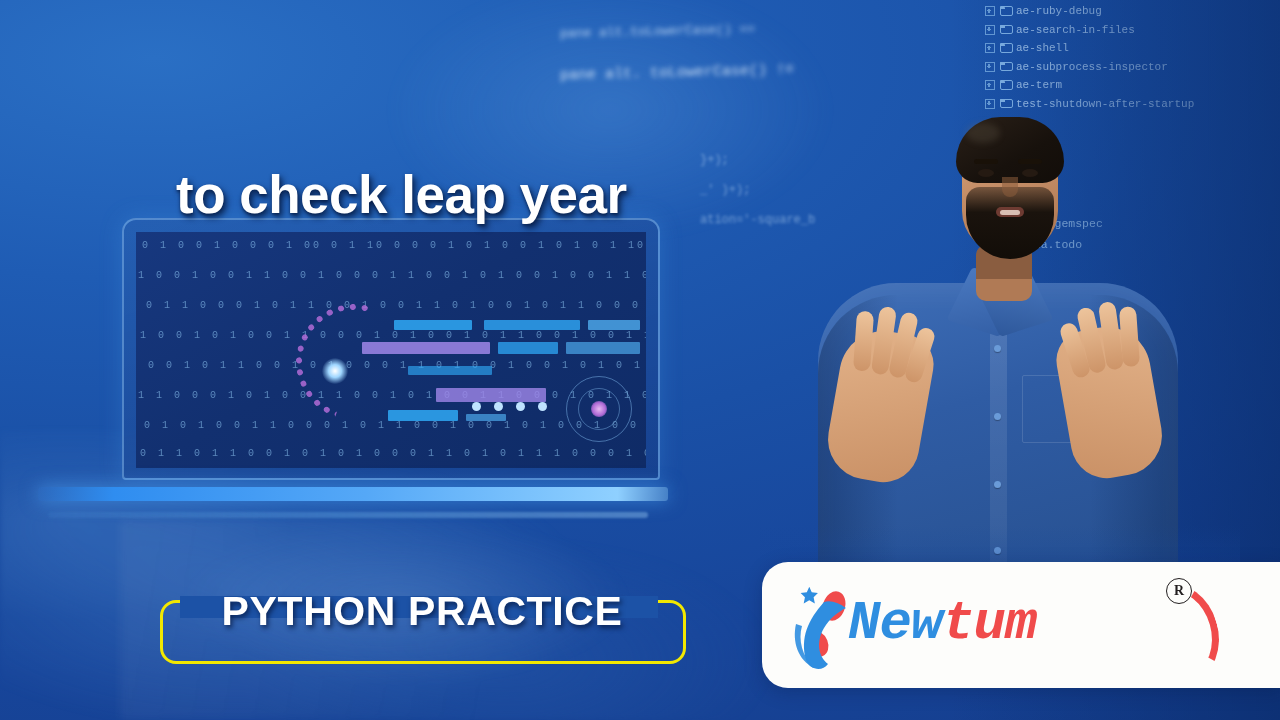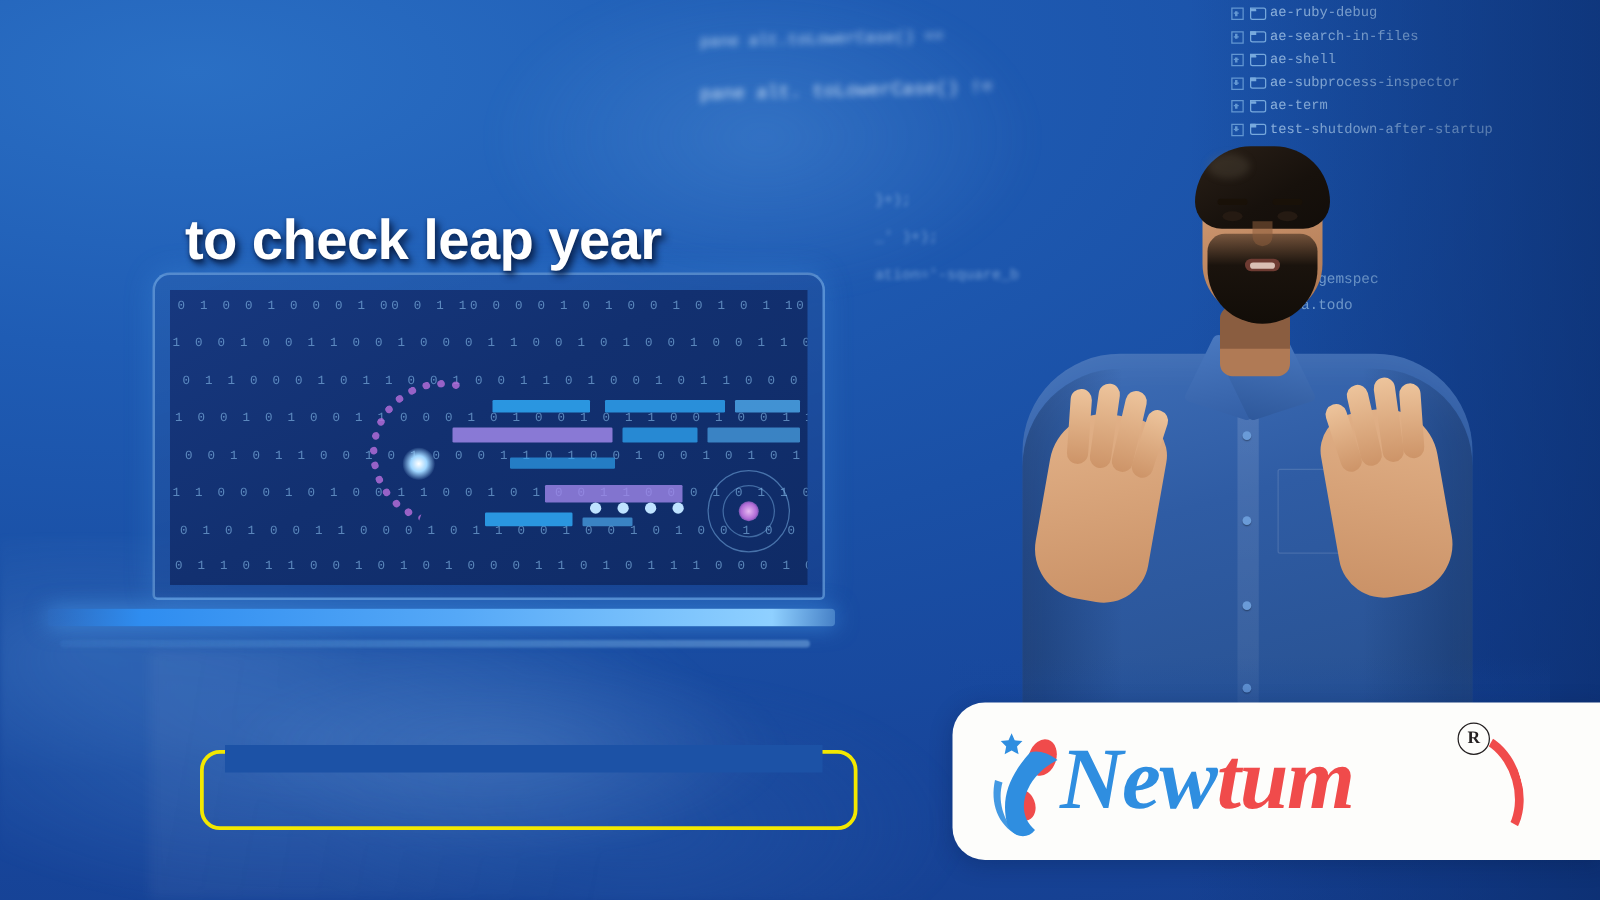--- a/index.html
+++ b/index.html
@@ -178,21 +178,21 @@
     background:linear-gradient(to bottom, rgba(21,70,155,0), rgba(21,70,155,.55) 55%, rgba(20,66,150,.95));
   }
 
   
   #headline{
     position:absolute;left:128px;top:144px;width:740px;
     font-weight:bold;color:#ffffff;line-height:.96;letter-spacing:-.5px;
     text-shadow:3px 4px 6px rgba(4,20,55,.80), 0 2px 3px rgba(4,20,55,.55);
   }
   #h1{font-size:53px;}
-  #h2{font-size:45px;margin-top:26px;margin-left:20px;}
+  #h2{font-size:53px;margin-top:26px;margin-left:48px;}
   #h3{
     font-size:53px;margin-top:24px;margin-left:216px;color:#ffee00;
     text-shadow:3px 4px 6px rgba(4,20,55,.80), 0 2px 3px rgba(4,20,55,.55);
   }
 
   
   #badge{position:absolute;left:160px;top:588px;width:524px;height:72px;}
   #badgeFrame{
     position:absolute;left:0;top:12px;width:520px;height:58px;
     border:3px solid #f2e800;border-radius:16px;
@@ -209,22 +209,22 @@
   
   #logoPanel{
     position:absolute;left:762px;top:562px;width:520px;height:126px;
     background:#fdfdfb;border-radius:26px 0 0 26px;
     box-shadow:0 4px 18px rgba(0,20,60,.25);
     overflow:hidden;
   }
   #logoMark{position:absolute;left:26px;top:18px;width:84px;height:92px;}
   #logoWord{
     position:absolute;left:86px;top:14px;
-    font-family:Liberation Serif, serif;
-    font-style:italic;font-weight:bold;font-size:70px;line-height:96px;
+    font-family:Liberation Mono, monospace;
+    font-style:italic;font-weight:bold;font-size:54px;line-height:96px;
     letter-spacing:-1px;white-space:nowrap;
   }
   .wNew{color:#2f8ee0;}
   .wTum{color:#f04b4b;}
   #logoSwoosh{
     position:absolute;left:380px;top:22px;width:62px;height:84px;
     border:7px solid #f04b4b;border-radius:50%;
     border-left-color:transparent;border-top-color:transparent;border-bottom-color:transparent;
     transform:rotate(-16deg);
   }
@@ -374,20 +374,21 @@
     <div id="presenterMask"></div>
   </div>
 
   <div id="headline">
     <div id="h2">to check leap year</div>
   </div>
 
   <div id="badge">
     <div id="badgeFrame"></div>
     <div id="badgeNotch"></div>
+    <div id="badgeText">PYTHON PRACTICE</div>
   </div>
 
   <div id="logoPanel">
     <div id="logoMark">
       <svg viewBox="0 0 84 92" width="84" height="92" aria-hidden="true">
         <path d="M30 8 l4 9 10 1 -7 7 2 10 -9 -5 -9 5 2 -10 -7 -7 10 -1z" fill="#2f8ee0" transform="translate(-6,-2) scale(.62) translate(14,6)"></path>
         <ellipse cx="46" cy="26" rx="11" ry="15" fill="#f04b4b" transform="rotate(18 46 26)"></ellipse>
         <ellipse cx="30" cy="64" rx="10" ry="13" fill="#f04b4b" transform="rotate(-22 30 64)"></ellipse>
         <path d="M36 22 C20 40 12 58 18 80 C22 90 34 92 40 84 C30 76 28 62 36 48 C42 38 50 32 58 28 C50 22 42 20 36 22 Z" fill="#2f8ee0"></path>
         <path d="M8 44 C4 62 10 80 26 88 C14 76 10 60 14 46 Z" fill="#2f8ee0" opacity=".9"></path>

